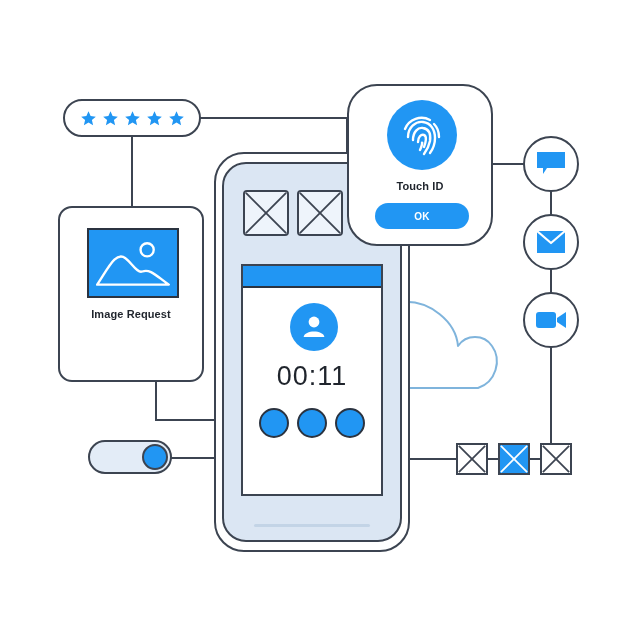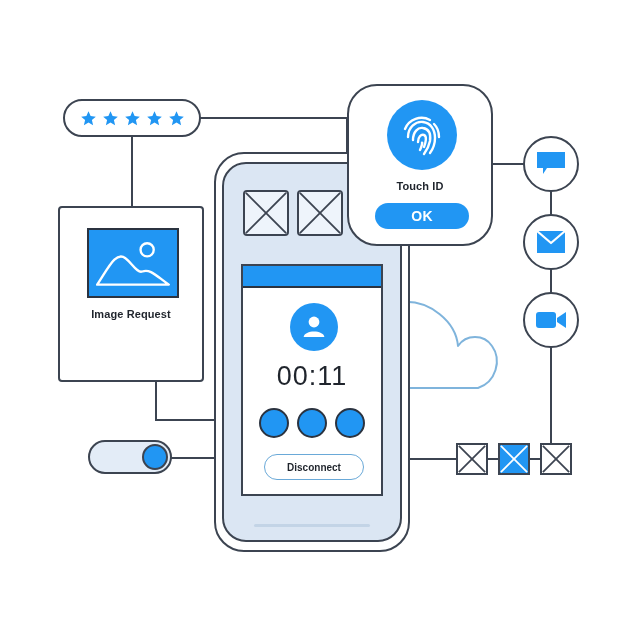--- a/index.html
+++ b/index.html
@@ -50,21 +50,21 @@
     box-sizing: border-box;
     z-index: 6;
   }
   .star { display:block; }
 
   
   .card {
     position: absolute;
     background: #ffffff;
     border: 2px solid #3c4451;
-    border-radius: 4px;
+    border-radius: 14px;
     box-sizing: border-box;
   }
 
   
   #image-request-card {
     left: 58px; top: 206px;
     width: 146px; height: 176px;
     z-index: 6;
   }
   #image-thumb {
@@ -121,21 +121,21 @@
     align-items: center;
     justify-content: center;
   }
   #touchid-title {
     top: 94px;
     font-size: 11px;
   }
   #ok-button {
     left: 26px; top: 117px;
     width: 94px; height: 26px;
-    font-size: 14px;
+    font-size: 10px;
   }
 
   
   #phone-outer {
     position: absolute;
     left: 214px; top: 152px;
     width: 196px; height: 400px;
     border: 2px solid #3c4451;
     border-radius: 30px;
     background: #ffffff;
@@ -353,21 +353,20 @@
     </div>
 
     <div id="timer">00:11</div>
 
     <div id="dots-row">
       <div class="dot"></div>
       <div class="dot"></div>
       <div class="dot"></div>
     </div>
 
-    <div id="disconnect-button">Disconnect</div>
   </div>
   <div id="home-bar"></div>
 
   <div id="star-pill">
     <svg class="star" width="17" height="17" viewBox="0 0 20 20">
         <path d="M10 1.6 L12.5 7.2 L18.6 7.8 L14 11.9 L15.4 17.9 L10 14.7 L4.6 17.9 L6 11.9 L1.4 7.8 L7.5 7.2 Z" fill="#2196f3"></path>
       </svg>
     <svg class="star" width="17" height="17" viewBox="0 0 20 20">
         <path d="M10 1.6 L12.5 7.2 L18.6 7.8 L14 11.9 L15.4 17.9 L10 14.7 L4.6 17.9 L6 11.9 L1.4 7.8 L7.5 7.2 Z" fill="#2196f3"></path>
       </svg>

